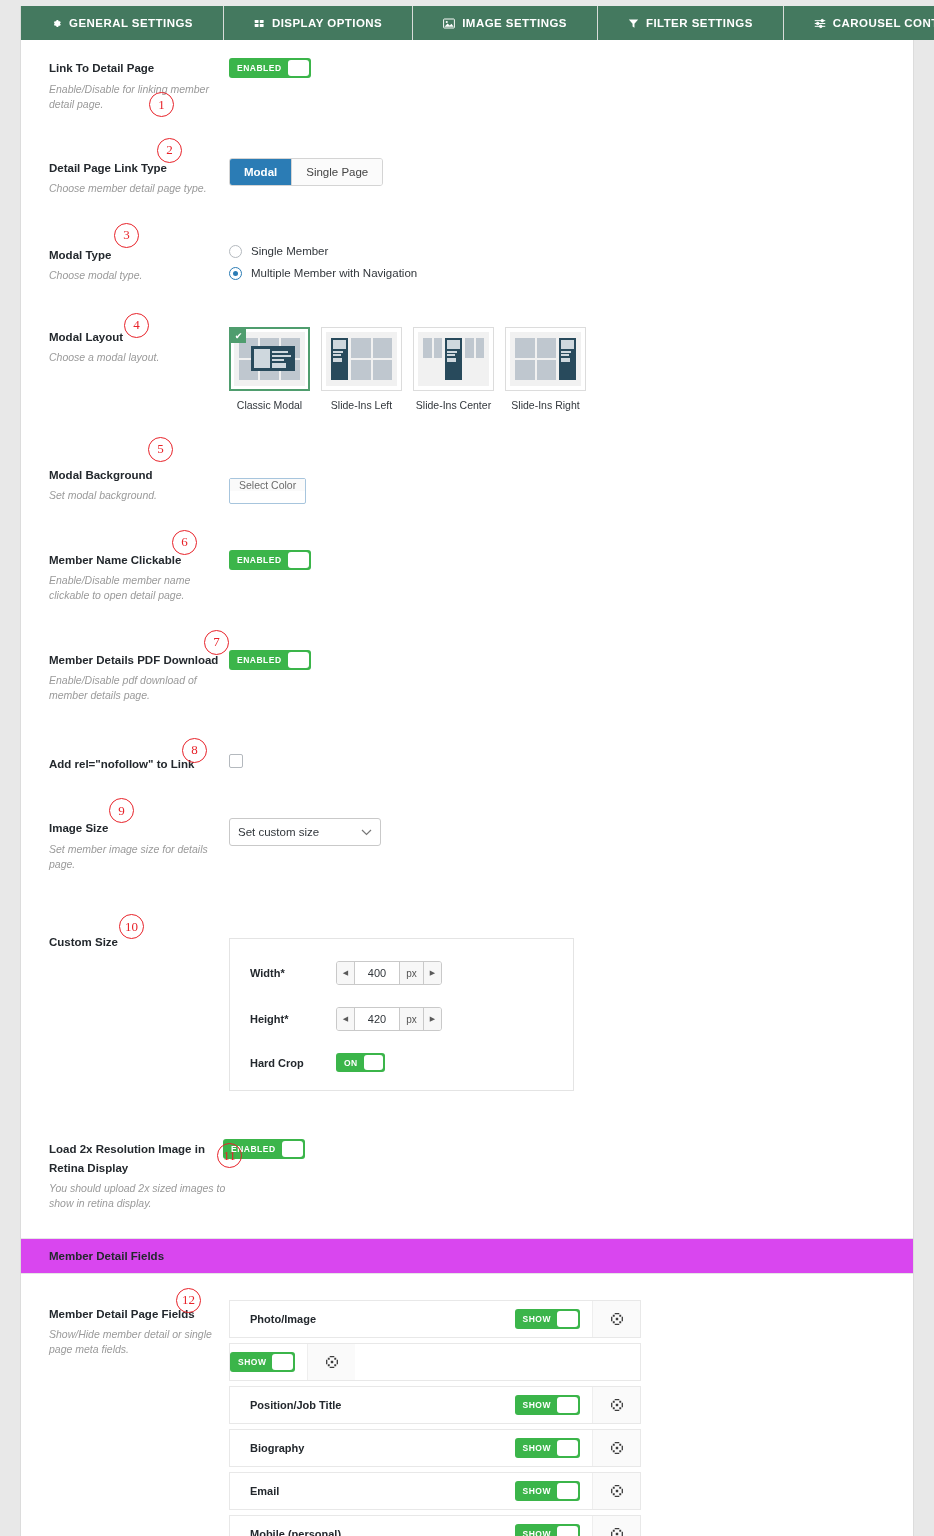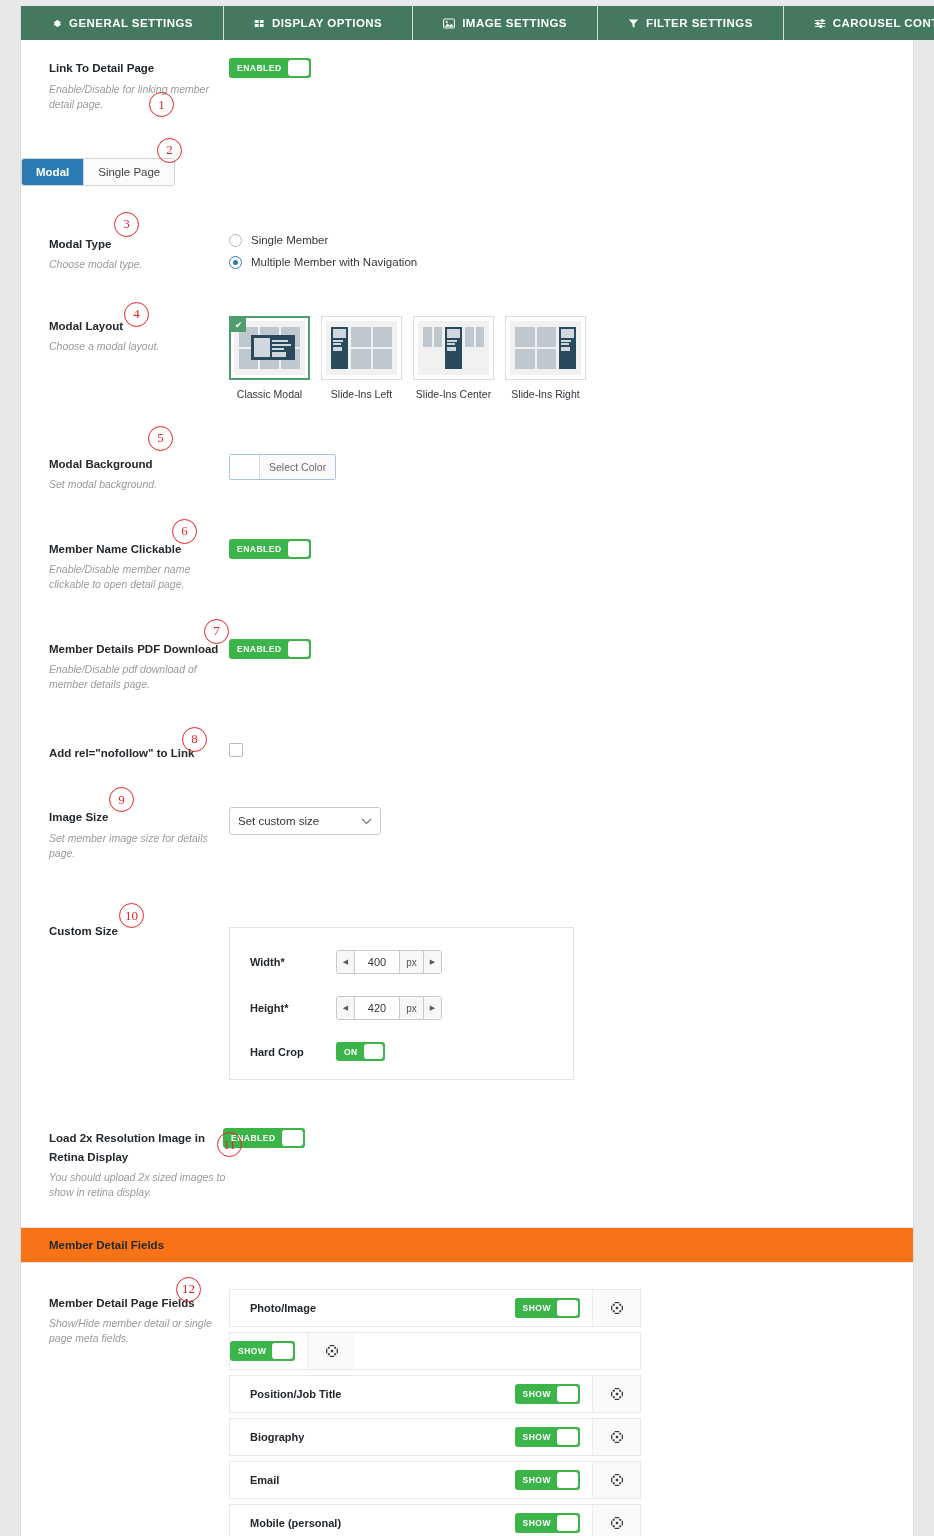--- a/index.html
+++ b/index.html
@@ -263,20 +263,21 @@
 
   
   .colorpick {
     display: inline-flex;
     border: 1px solid #a7c5dd;
     border-radius: 2px;
     height: 26px;
     background: #fff;
     align-items: stretch;
     cursor: pointer;
+    flex-direction: column;
   }
   .colorpick .swatch { width: 30px; background: #fff; border-right: 1px solid #cfd9e2; }
   .colorpick .cplabel {
     font-size: 10.5px; color: #6b6b6b;
     padding: 0 9px;
     display: flex; align-items: center;
     background: #fafafa;
   }
 
   
@@ -333,21 +334,21 @@
   .spinner .sp-unit {
     width: 24px; text-align: center;
     font-size: 10px; color: #555;
     background: #f7f7f7;
     border-left: 1px solid #c9c9c9;
     display: flex; align-items: center; justify-content: center;
   }
 
   
   .sectionhdr {
-    background: #f97316;
+    background: #d946ef;
     border-top: 1px solid #e5e5e5;
     border-bottom: 1px solid #e5e5e5;
     padding: 11px 28px;
     font-size: 11.5px;
     font-weight: bold;
     color: #23282d;
     margin-top: 16px;
   }
 
   
@@ -463,20 +464,24 @@
       <div class="ctrlcol">
         <div class="toggle on">
           <span class="txt">ENABLED</span>
           <span class="knob"></span>
         </div>
       </div>
       <div class="callout" style="left:128px; top:52px;">1</div>
     </div>
 
     <div class="row" style="padding-top:22px;">
+      <div class="labelcol">
+        <span class="lbl">Detail Page Link Type</span>
+        <div class="desc">Choose member detail page type.</div>
+      </div>
       <div class="ctrlcol">
         <div class="btngroup">
           <div class="bg-btn sel">Modal</div>
           <div class="bg-btn">Single Page</div>
         </div>
       </div>
       <div class="callout" style="left:136px; top:16px;">2</div>
     </div>
 
     <div class="row" style="padding-top:24px;">

